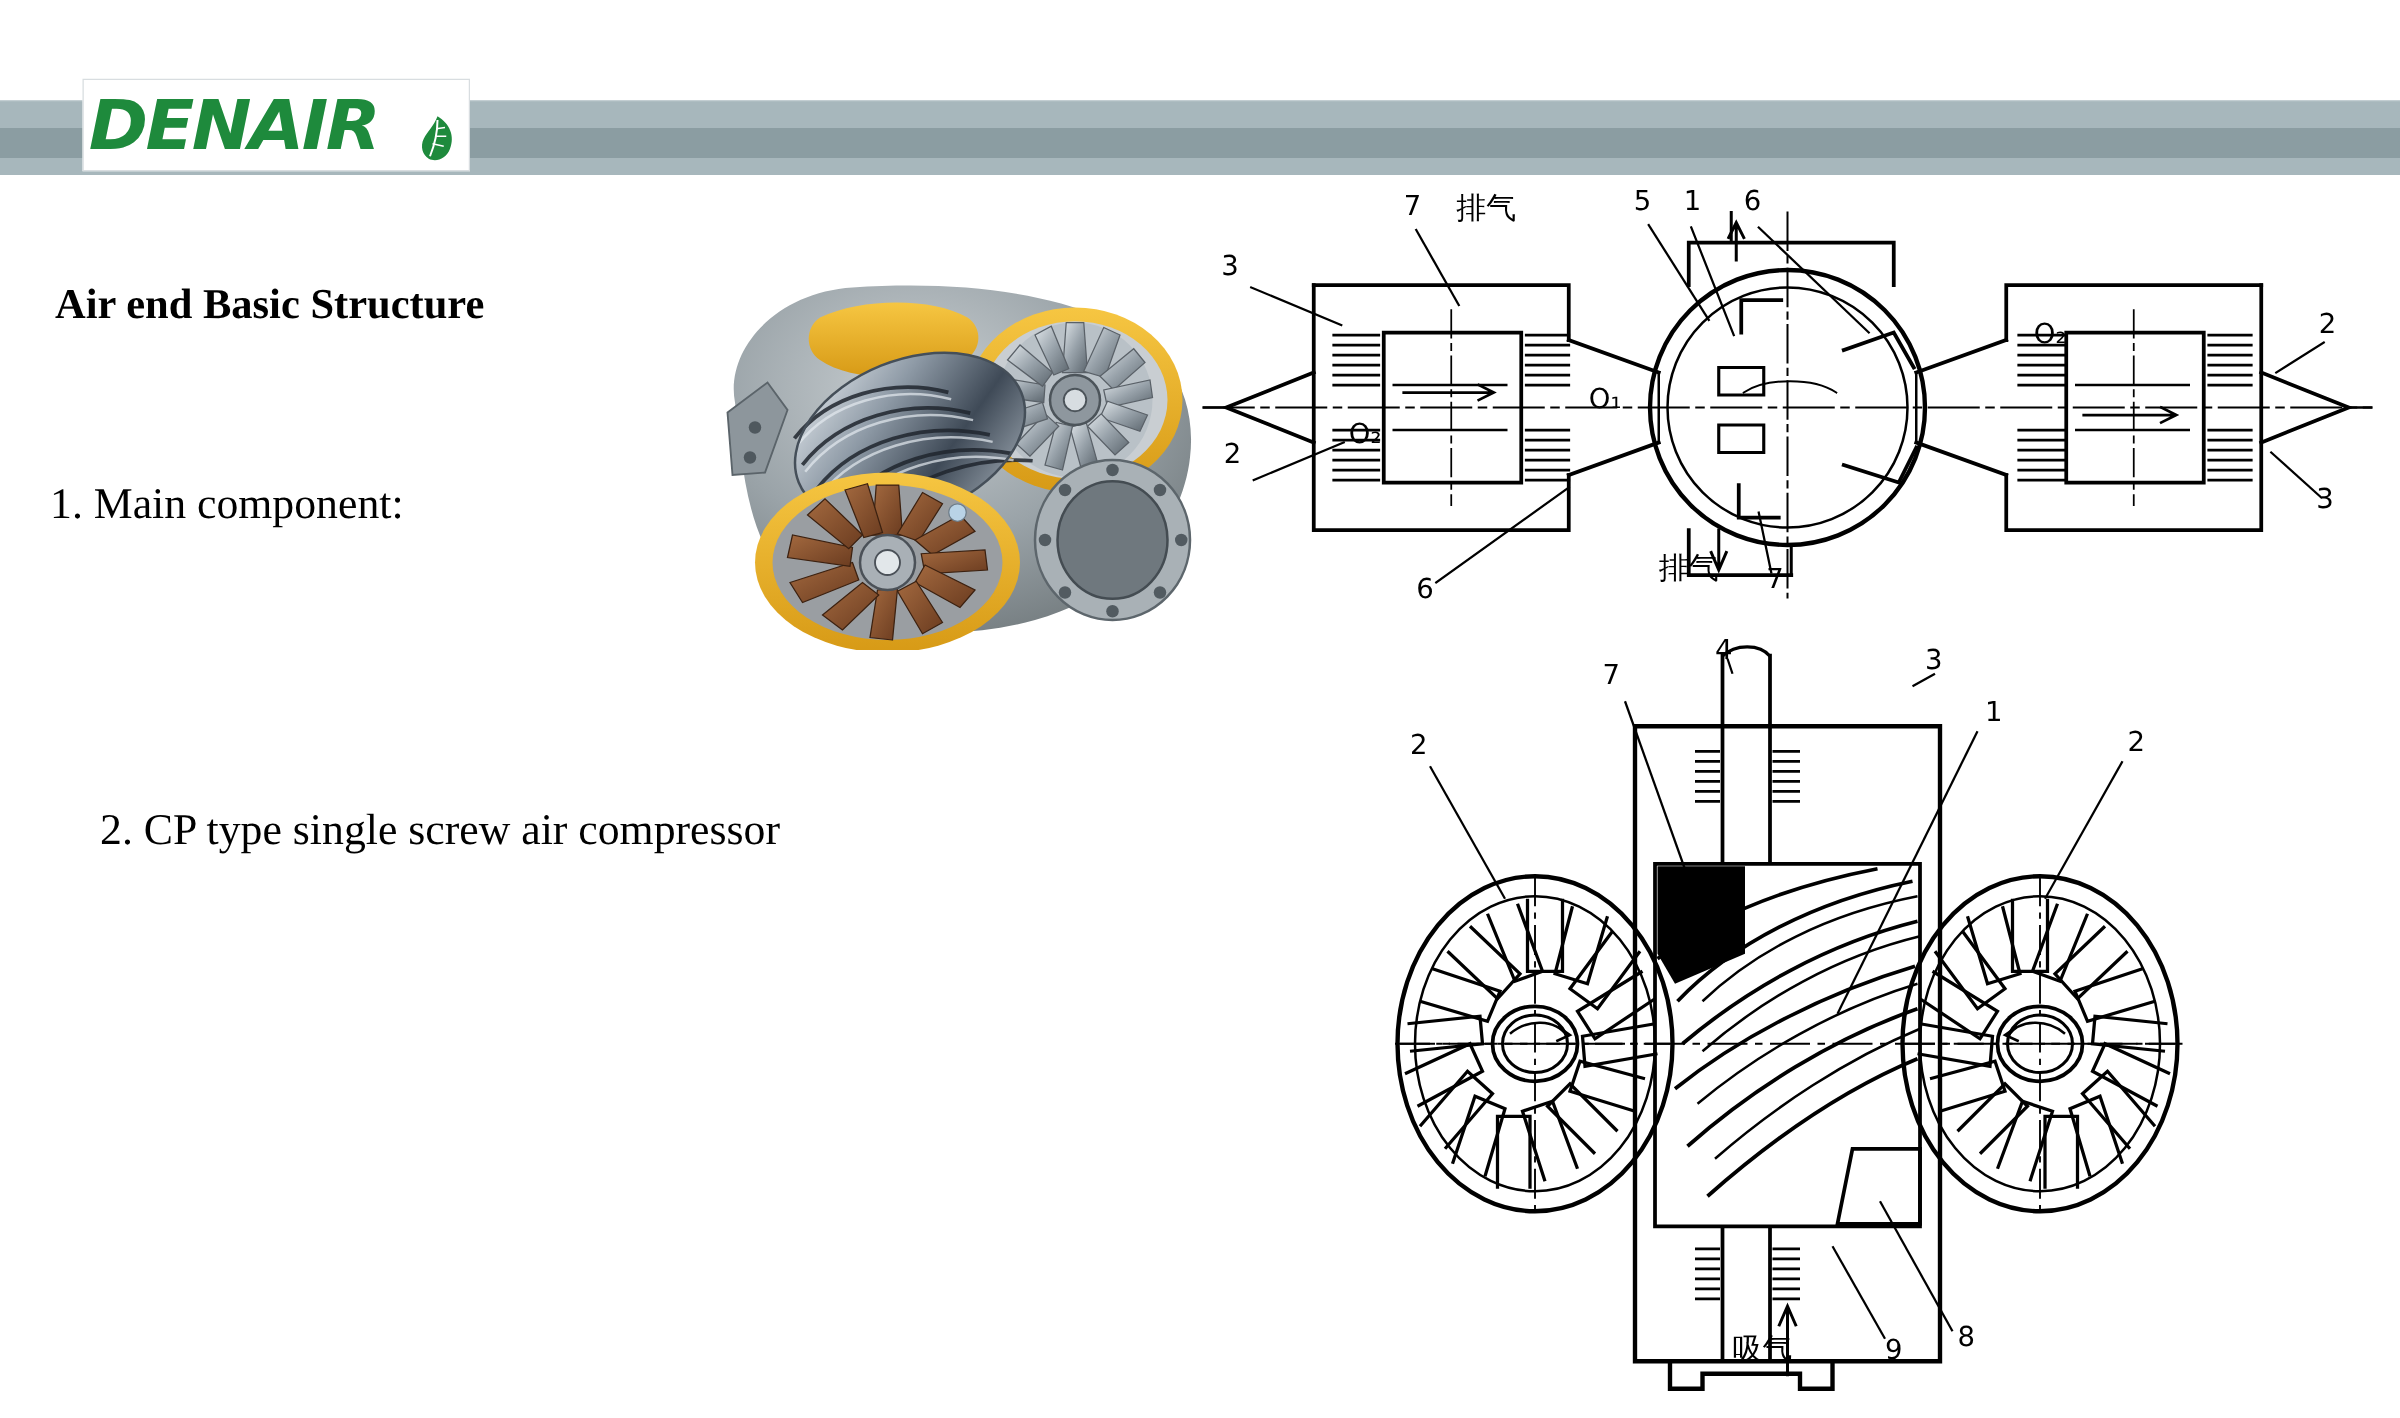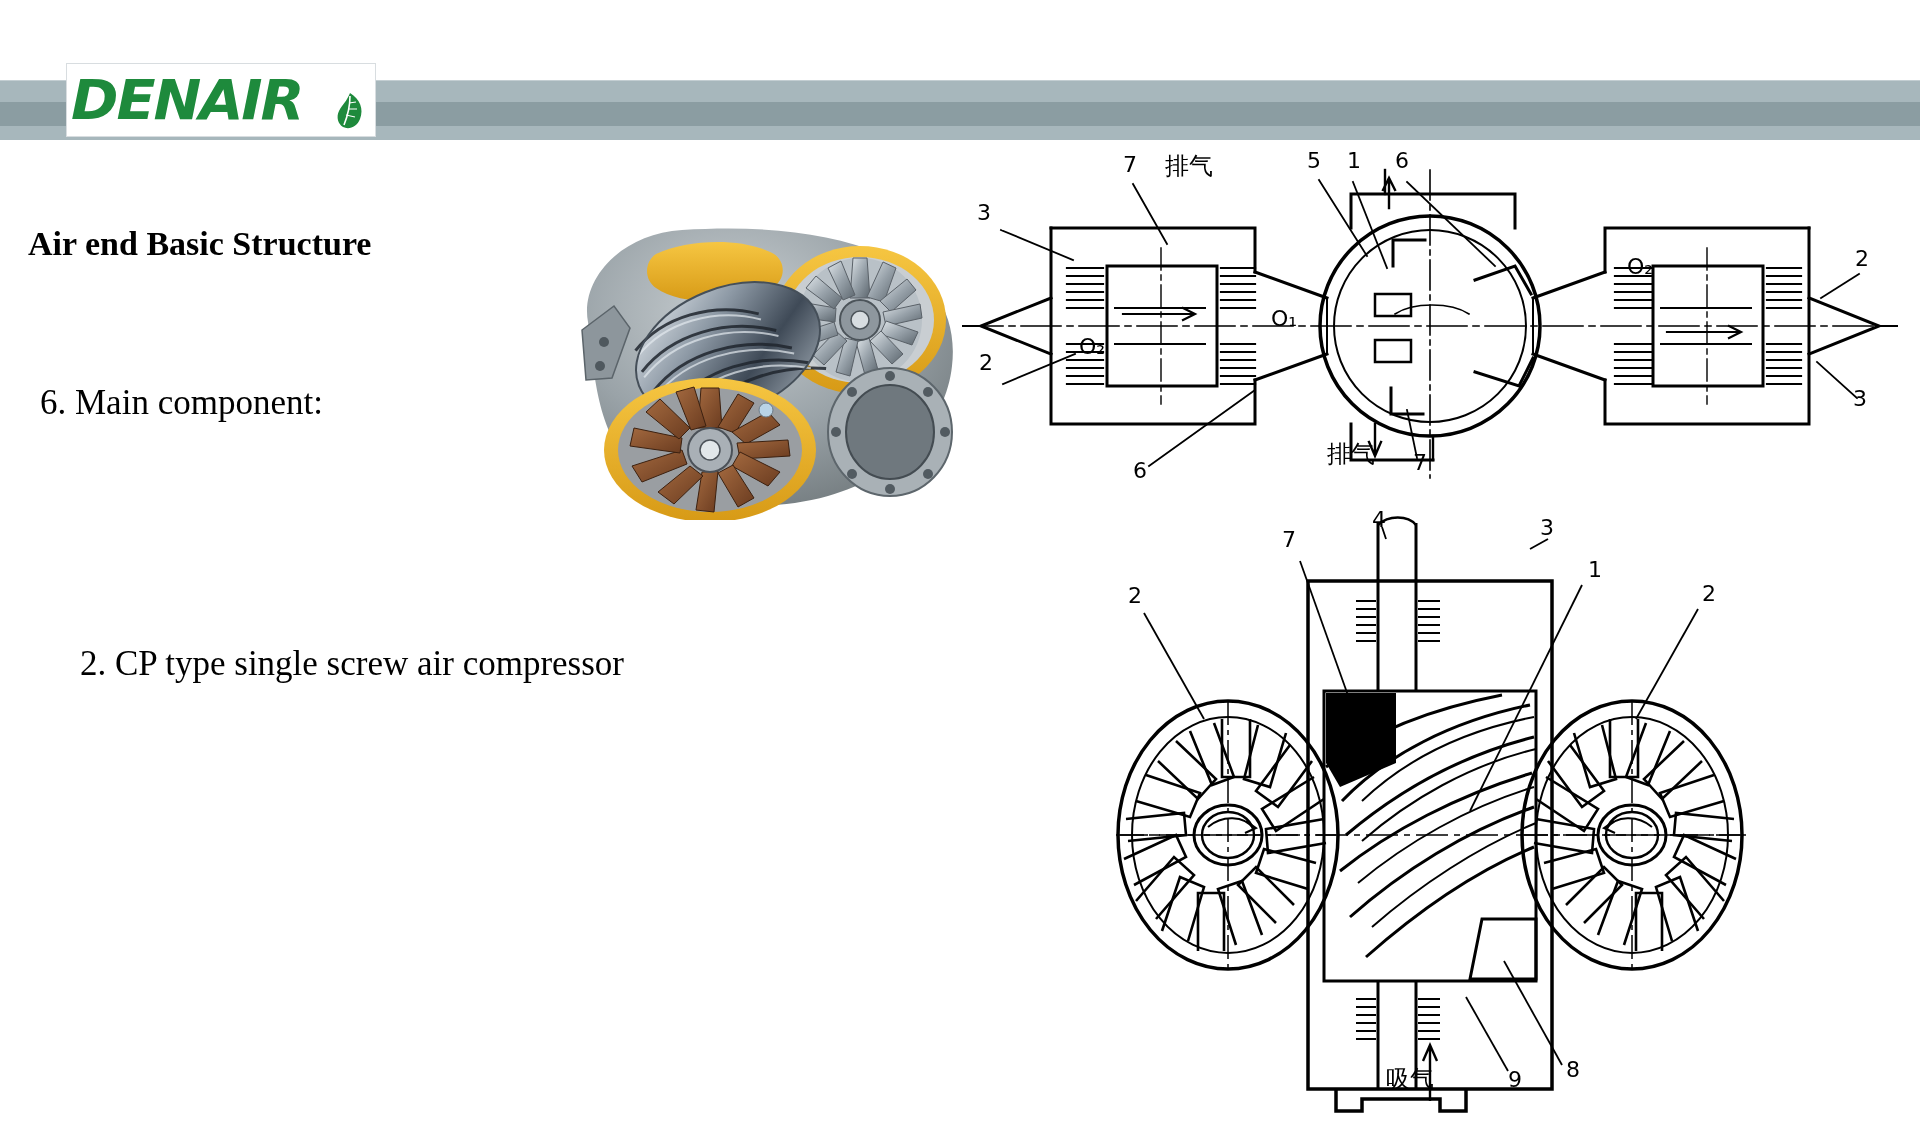--- a/index.html
+++ b/index.html
@@ -72,21 +72,21 @@
     position: absolute;
     left: 266px;
     top: 27px;
     width: 34px;
     height: 40px;
   }
 
   
   #content-title {
     position: absolute;
-    left: 28px;
+    left: 44px;
     top: 222px;
     width: 700px;
     font-size: 34px;
     font-weight: bold;
     color: #000000;
     letter-spacing: 0px;
     line-height: 44px;
   }
   #para-main-component {
     position: absolute;
@@ -152,21 +152,21 @@
       <path d="M17 2 C27 8 31 18 27 28 C24 36 16 39 10 36 C5 33 3 26 6 20 C9 14 14 10 17 2 Z" fill="#1e8a3c"></path>
       <path d="M17 5 C17 14 15 24 11 34" stroke="#ffffff" stroke-width="1.6" fill="none"></path>
       <path d="M16 12 L23 11 M15 18 L24 18 M13 24 L22 26" stroke="#ffffff" stroke-width="1.2" fill="none"></path>
     </svg>
   </div>
 </div>
 
 <div id="content-title">Air end Basic Structure</div>
 
 <div id="para-main-component">
-  <div>6. Main component:</div>
+  <div>1. Main component:</div>
 </div>
 
 <div id="para-cp-type">
   <div class="nowrap">2. CP type single screw air compressor</div>
 </div>
 
 <svg id="photo-airend" viewBox="0 0 420 310">
   <defs>
     <radialGradient id="gCase" cx="40%" cy="30%" r="80%">
       <stop offset="0%" stop-color="#c9cfd2"></stop>

